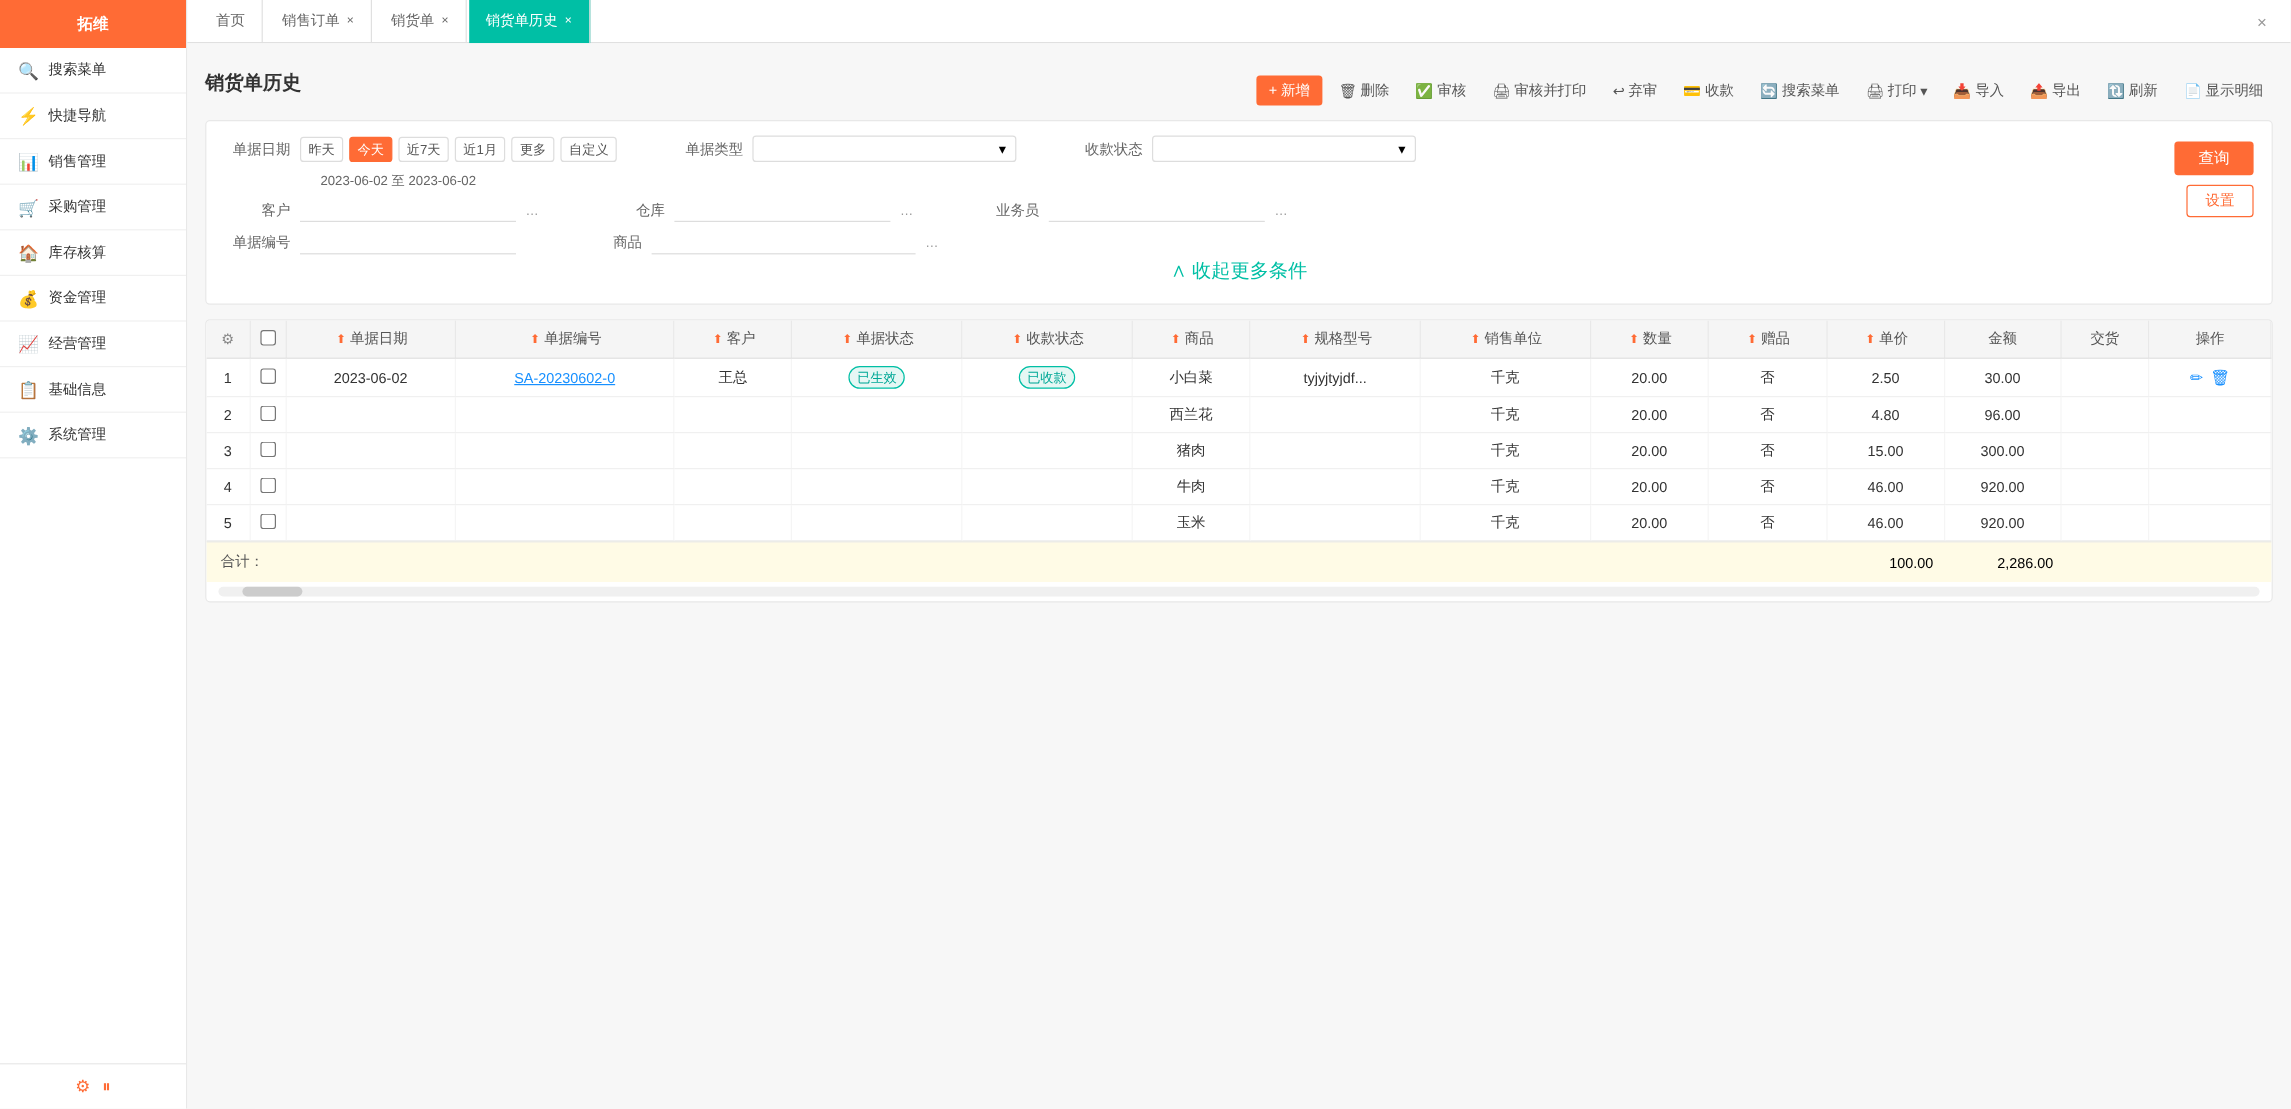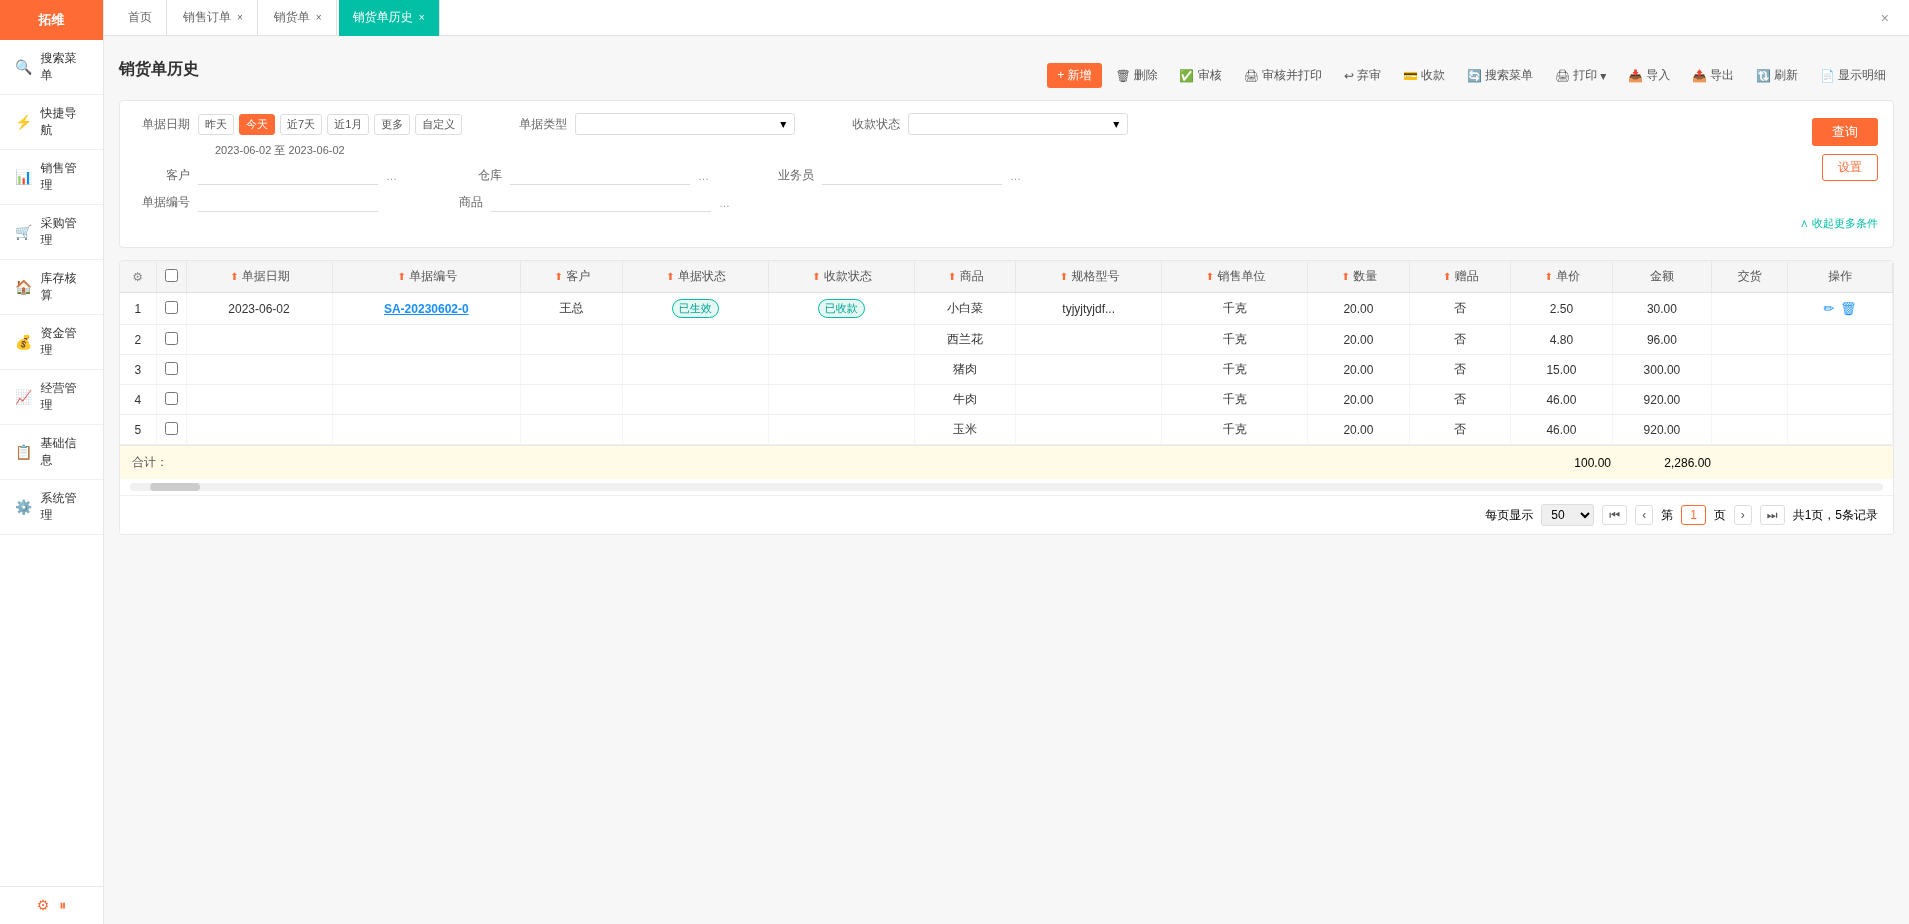--- a/index.html
+++ b/index.html
@@ -1,20 +1,20 @@
 <!DOCTYPE html>
 <html><head>
   <meta charset="utf-8">
   <style>
     * { box-sizing: border-box; margin: 0; padding: 0; }
     body { font-family: 'Microsoft YaHei', Arial, sans-serif; font-size: 12px; background: #f5f5f5; display: flex; height: 924px; overflow: hidden; }
 
     
     .sidebar {
-      width: 104px;
+      width: 156px;
       background: #fff;
       border-right: 1px solid #e8e8e8;
       display: flex;
       flex-direction: column;
       height: 100%;
     }
     .sidebar-logo {
       height: 40px;
       background: #ff6b35;
       display: flex;
@@ -195,22 +195,22 @@
       border-color: #ff6b35;
     }
     .date-range {
       font-size: 11px;
       color: #666;
       margin-left: 5px;
     }
     .collapse-btn {
       color: #00bfa5;
       cursor: pointer;
-      font-size: 11px;
-      text-align: right;
+      font-size: 16px;
+      text-align: center;
       padding: 4px 0;
     }
     .query-btn {
       background: #ff6b35;
       color: #fff;
       border: none;
       border-radius: 3px;
       padding: 5px 20px;
       cursor: pointer;
       font-size: 13px;
@@ -595,21 +595,21 @@
             <th>金额</th>
             <th>交货</th>
             <th>操作</th>
           </tr>
         </thead>
         <tbody id="table-body">
         <tr>
               <td>1</td>
               <td><input type="checkbox" style=""></td>
               <td>2023-06-02</td>
-              <td><a href="#" style="color: rgb(24, 144, 255); text-decoration: underline; font-weight: bold;">SA-20230602-0</a></td>
+              <td><a href="#" style="color: rgb(24, 144, 255); text-decoration: underline;">SA-20230602-0</a></td>
               <td>王总</td>
               <td><span class="status-badge status-active">已生效</span></td>
               <td><span class="status-badge status-paid">已收款</span></td>
               <td>小白菜</td>
               <td>tyjyjtyjdf...</td>
               <td>千克</td>
               <td>20.00</td>
               <td>否</td>
               <td>2.50</td>
               <td>30.00</td>
@@ -698,31 +698,15 @@
         <span style="display:inline-block; width:100px; text-align:right; padding-right:20px;">2,286.00</span>
         <span style="width:150px;"></span>
       </div>
 
       <div style="padding:4px 10px;">
         <div class="scrollbar-track">
           <div class="scrollbar-thumb"></div>
         </div>
       </div>
 
-      <div class="pagination-bar">
-        <span>每页显示</span>
-        <select class="page-size-select">
-          <option>50</option>
-          <option>100</option>
-          <option>200</option>
-        </select>
-        <button class="page-nav">⏮</button>
-        <button class="page-nav">‹</button>
-        <span>第</span>
-        <span class="page-num">1</span>
-        <span>页</span>
-        <button class="page-nav">›</button>
-        <button class="page-nav">⏭</button>
-        <span>共1页，5条记录</span>
-      </div>
     </div>
   </div>
 </div>
 
 </body></html>

